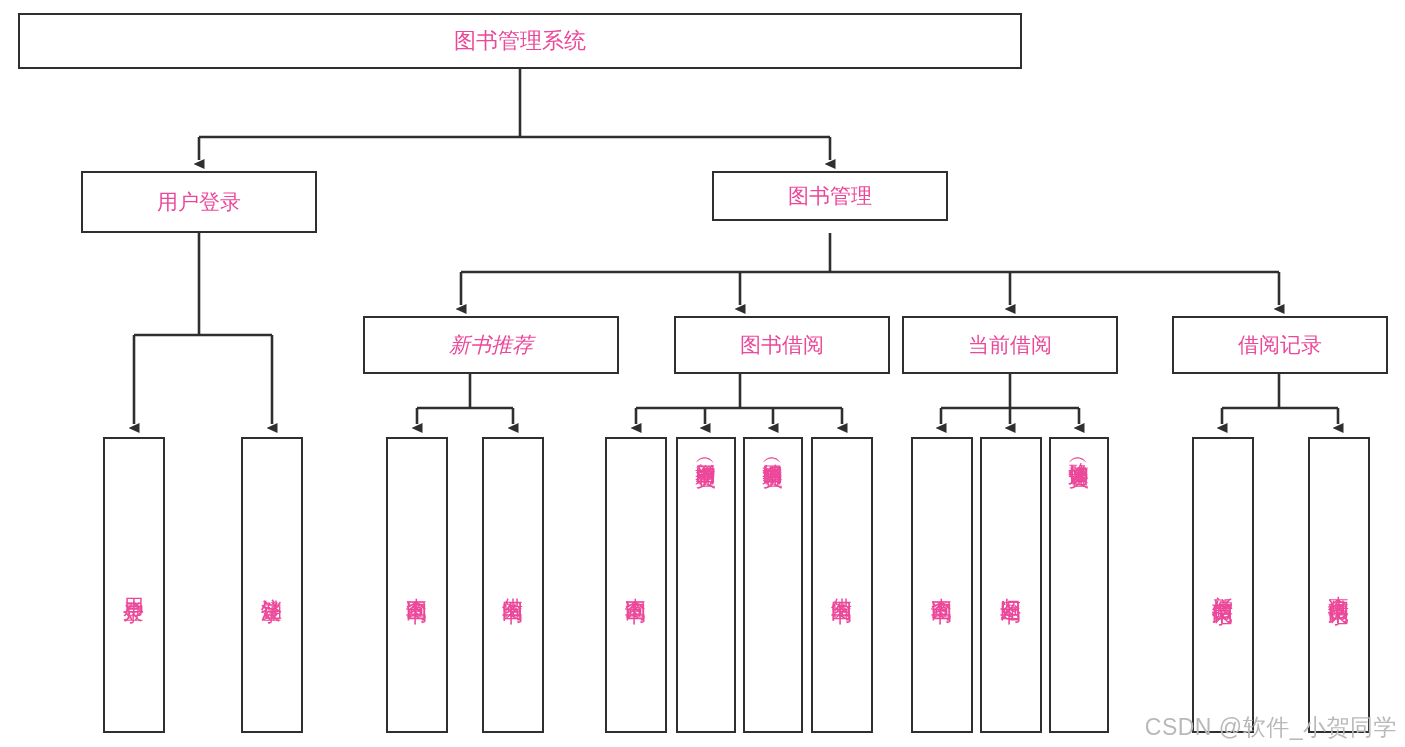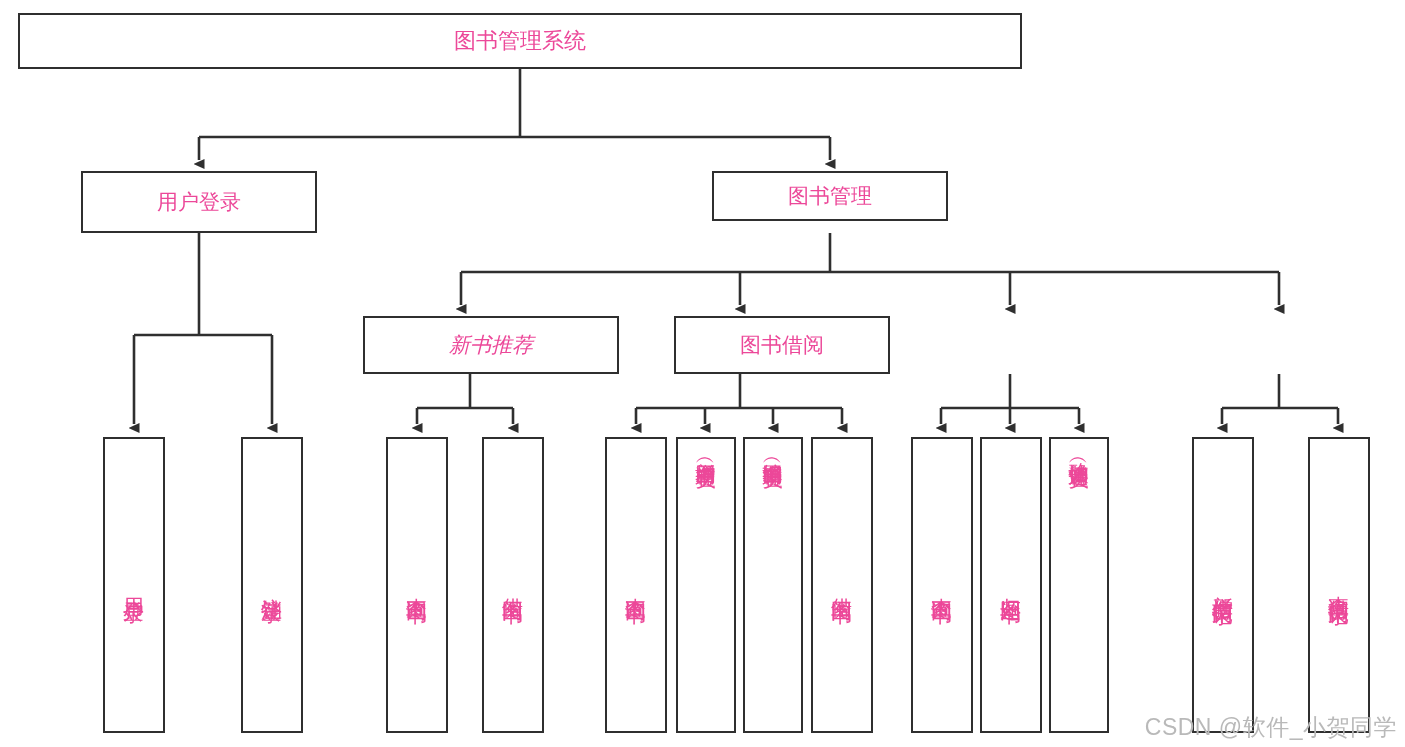--- a/index.html
+++ b/index.html
@@ -146,21 +146,27 @@
   </div>
 
   <div class="node horiz" style="left:363px; top:316px; width:256px; height:58px;font-style:italic;">
     <span class="label">新书推荐</span>
   </div>
 
   <div class="node horiz" style="left:633px; top:316px; width:216px; height:58px;margin-left:41px;">
     <span class="label">图书借阅</span>
   </div>
 
-
+  <div class="node horiz" style="left:902px; top:316px; width:216px; height:58px;">
+    <span class="label">当前借阅</span>
+  </div>
+
+  <div class="node horiz" style="left:1172px; top:316px; width:216px; height:58px;">
+    <span class="label">借阅记录</span>
+  </div>
 
   <div class="node vert centered" style="left:103px; top:437px; width:62px; height:296px;">
     <span class="label">用户登录</span>
   </div>
 
   <div class="node vert centered" style="left:241px; top:437px; width:62px; height:296px;">
     <span class="label">注销登录</span>
   </div>
 
   <div class="node vert centered" style="left:386px; top:437px; width:62px; height:296px;">

